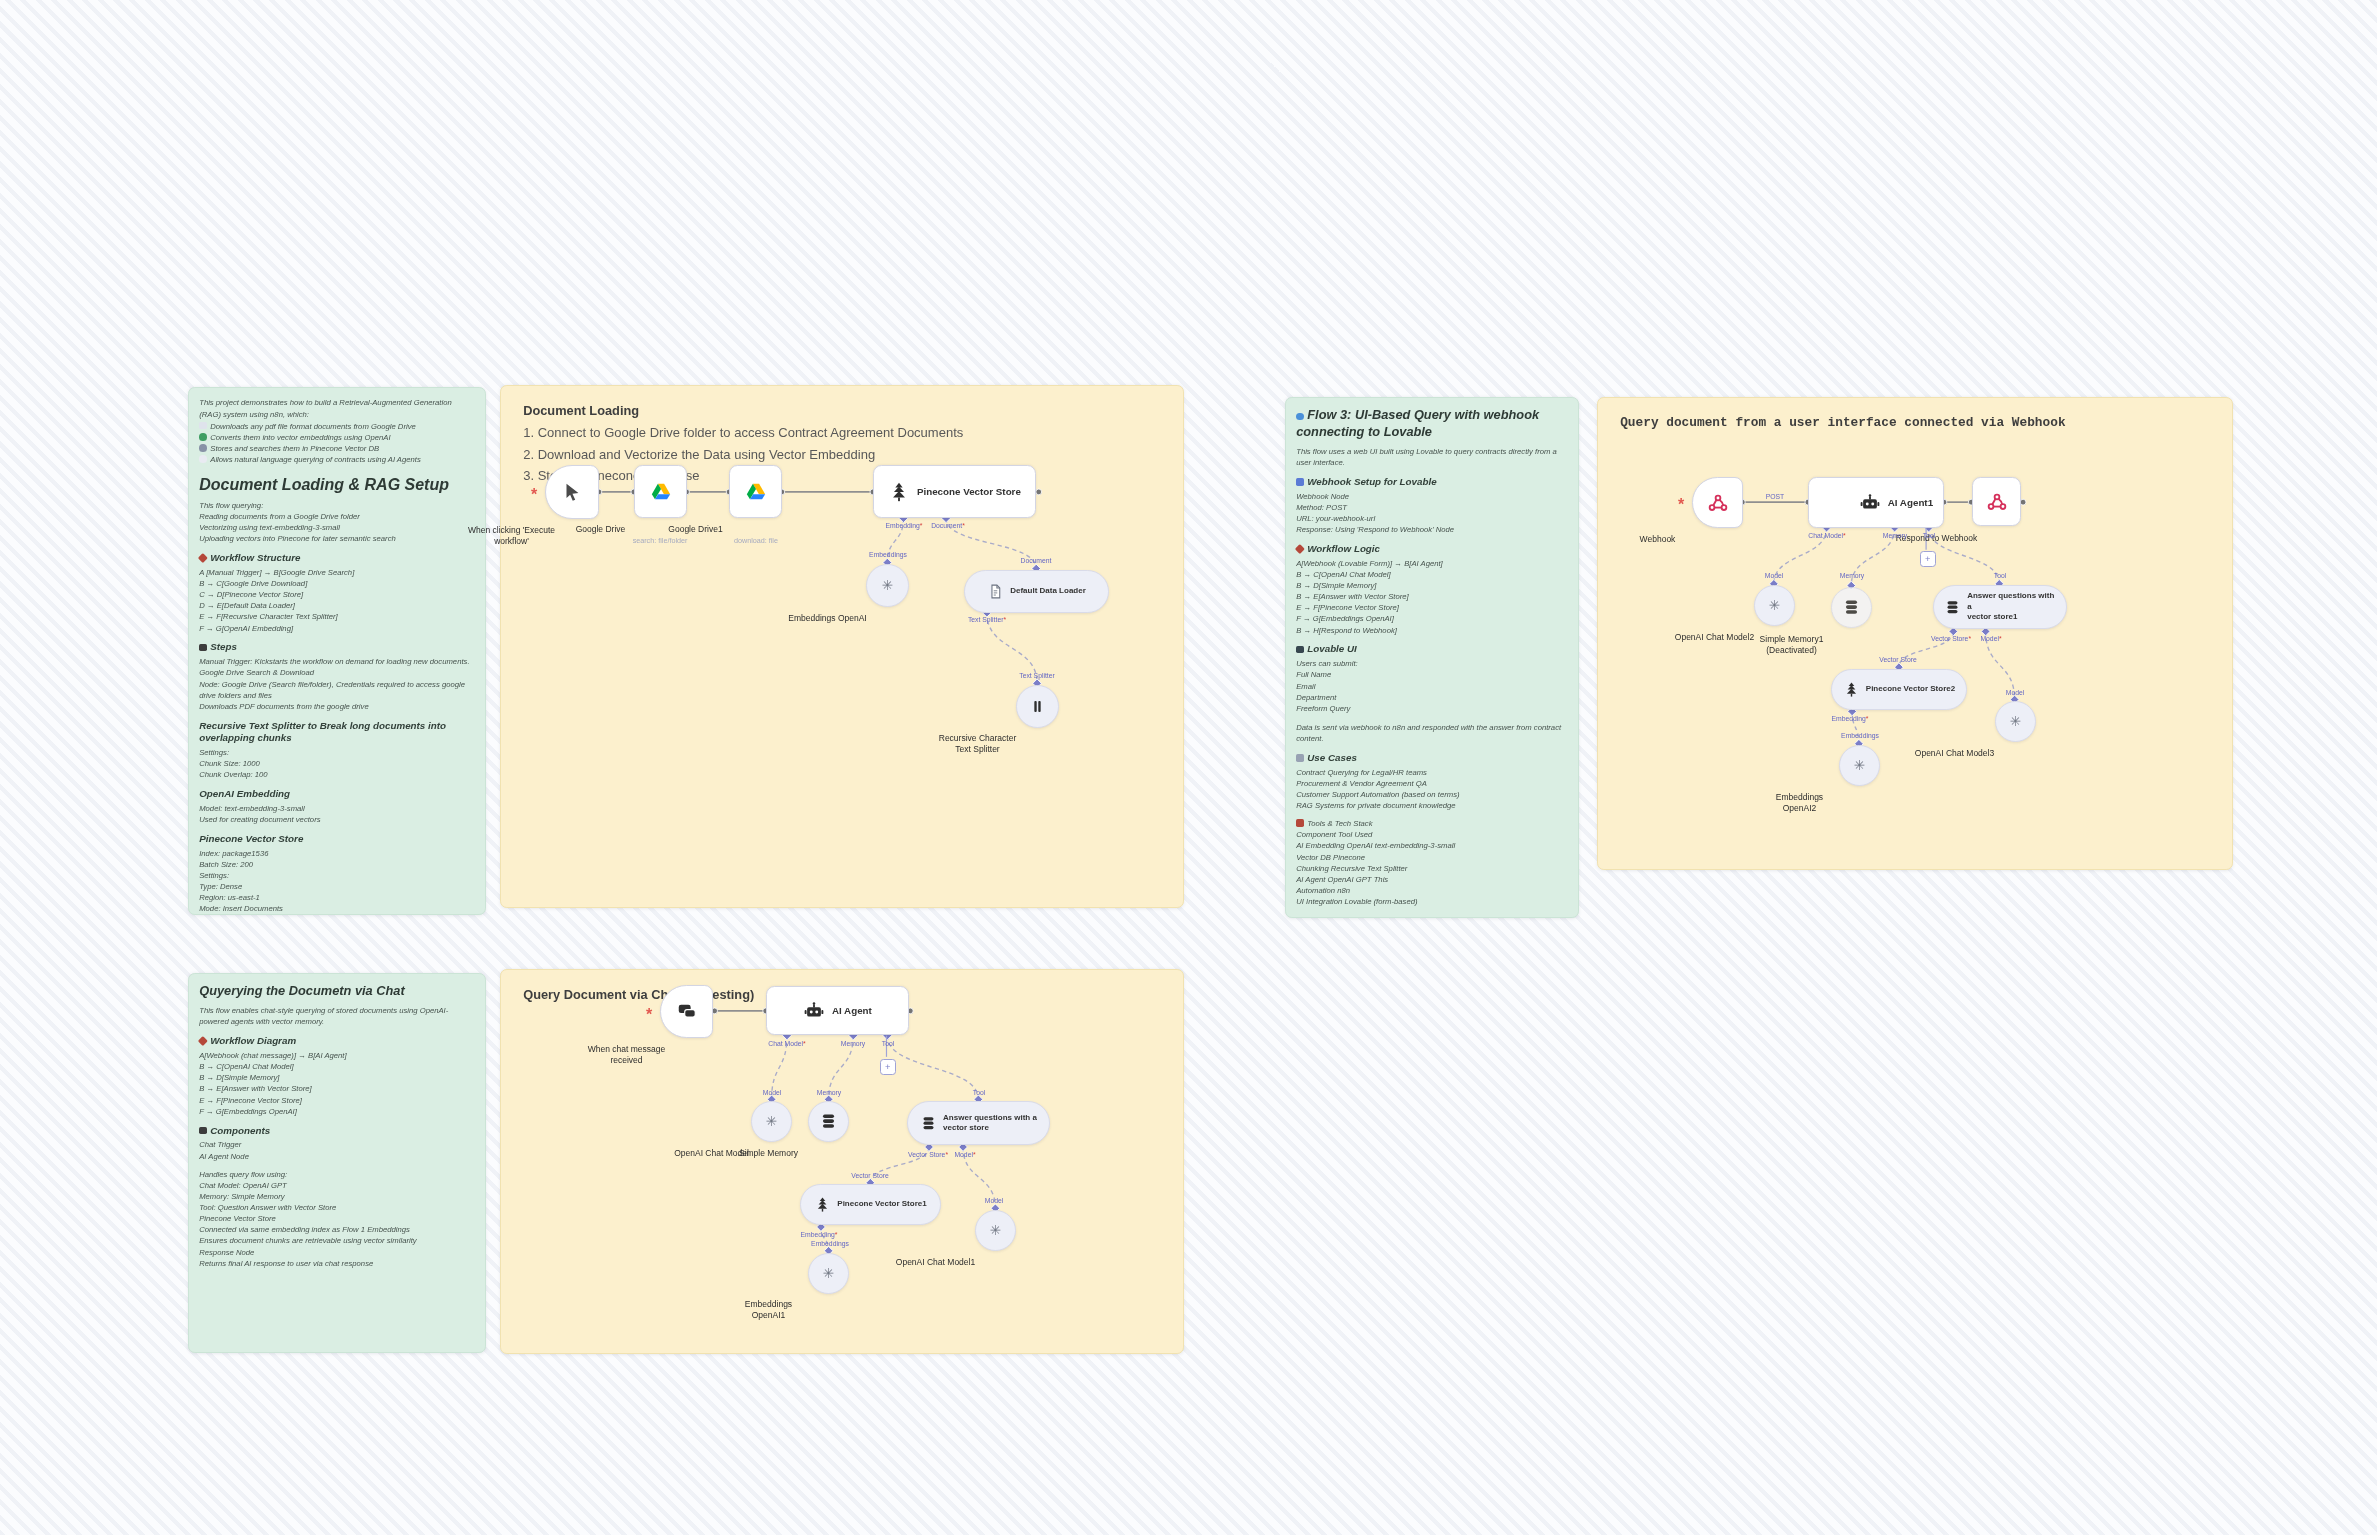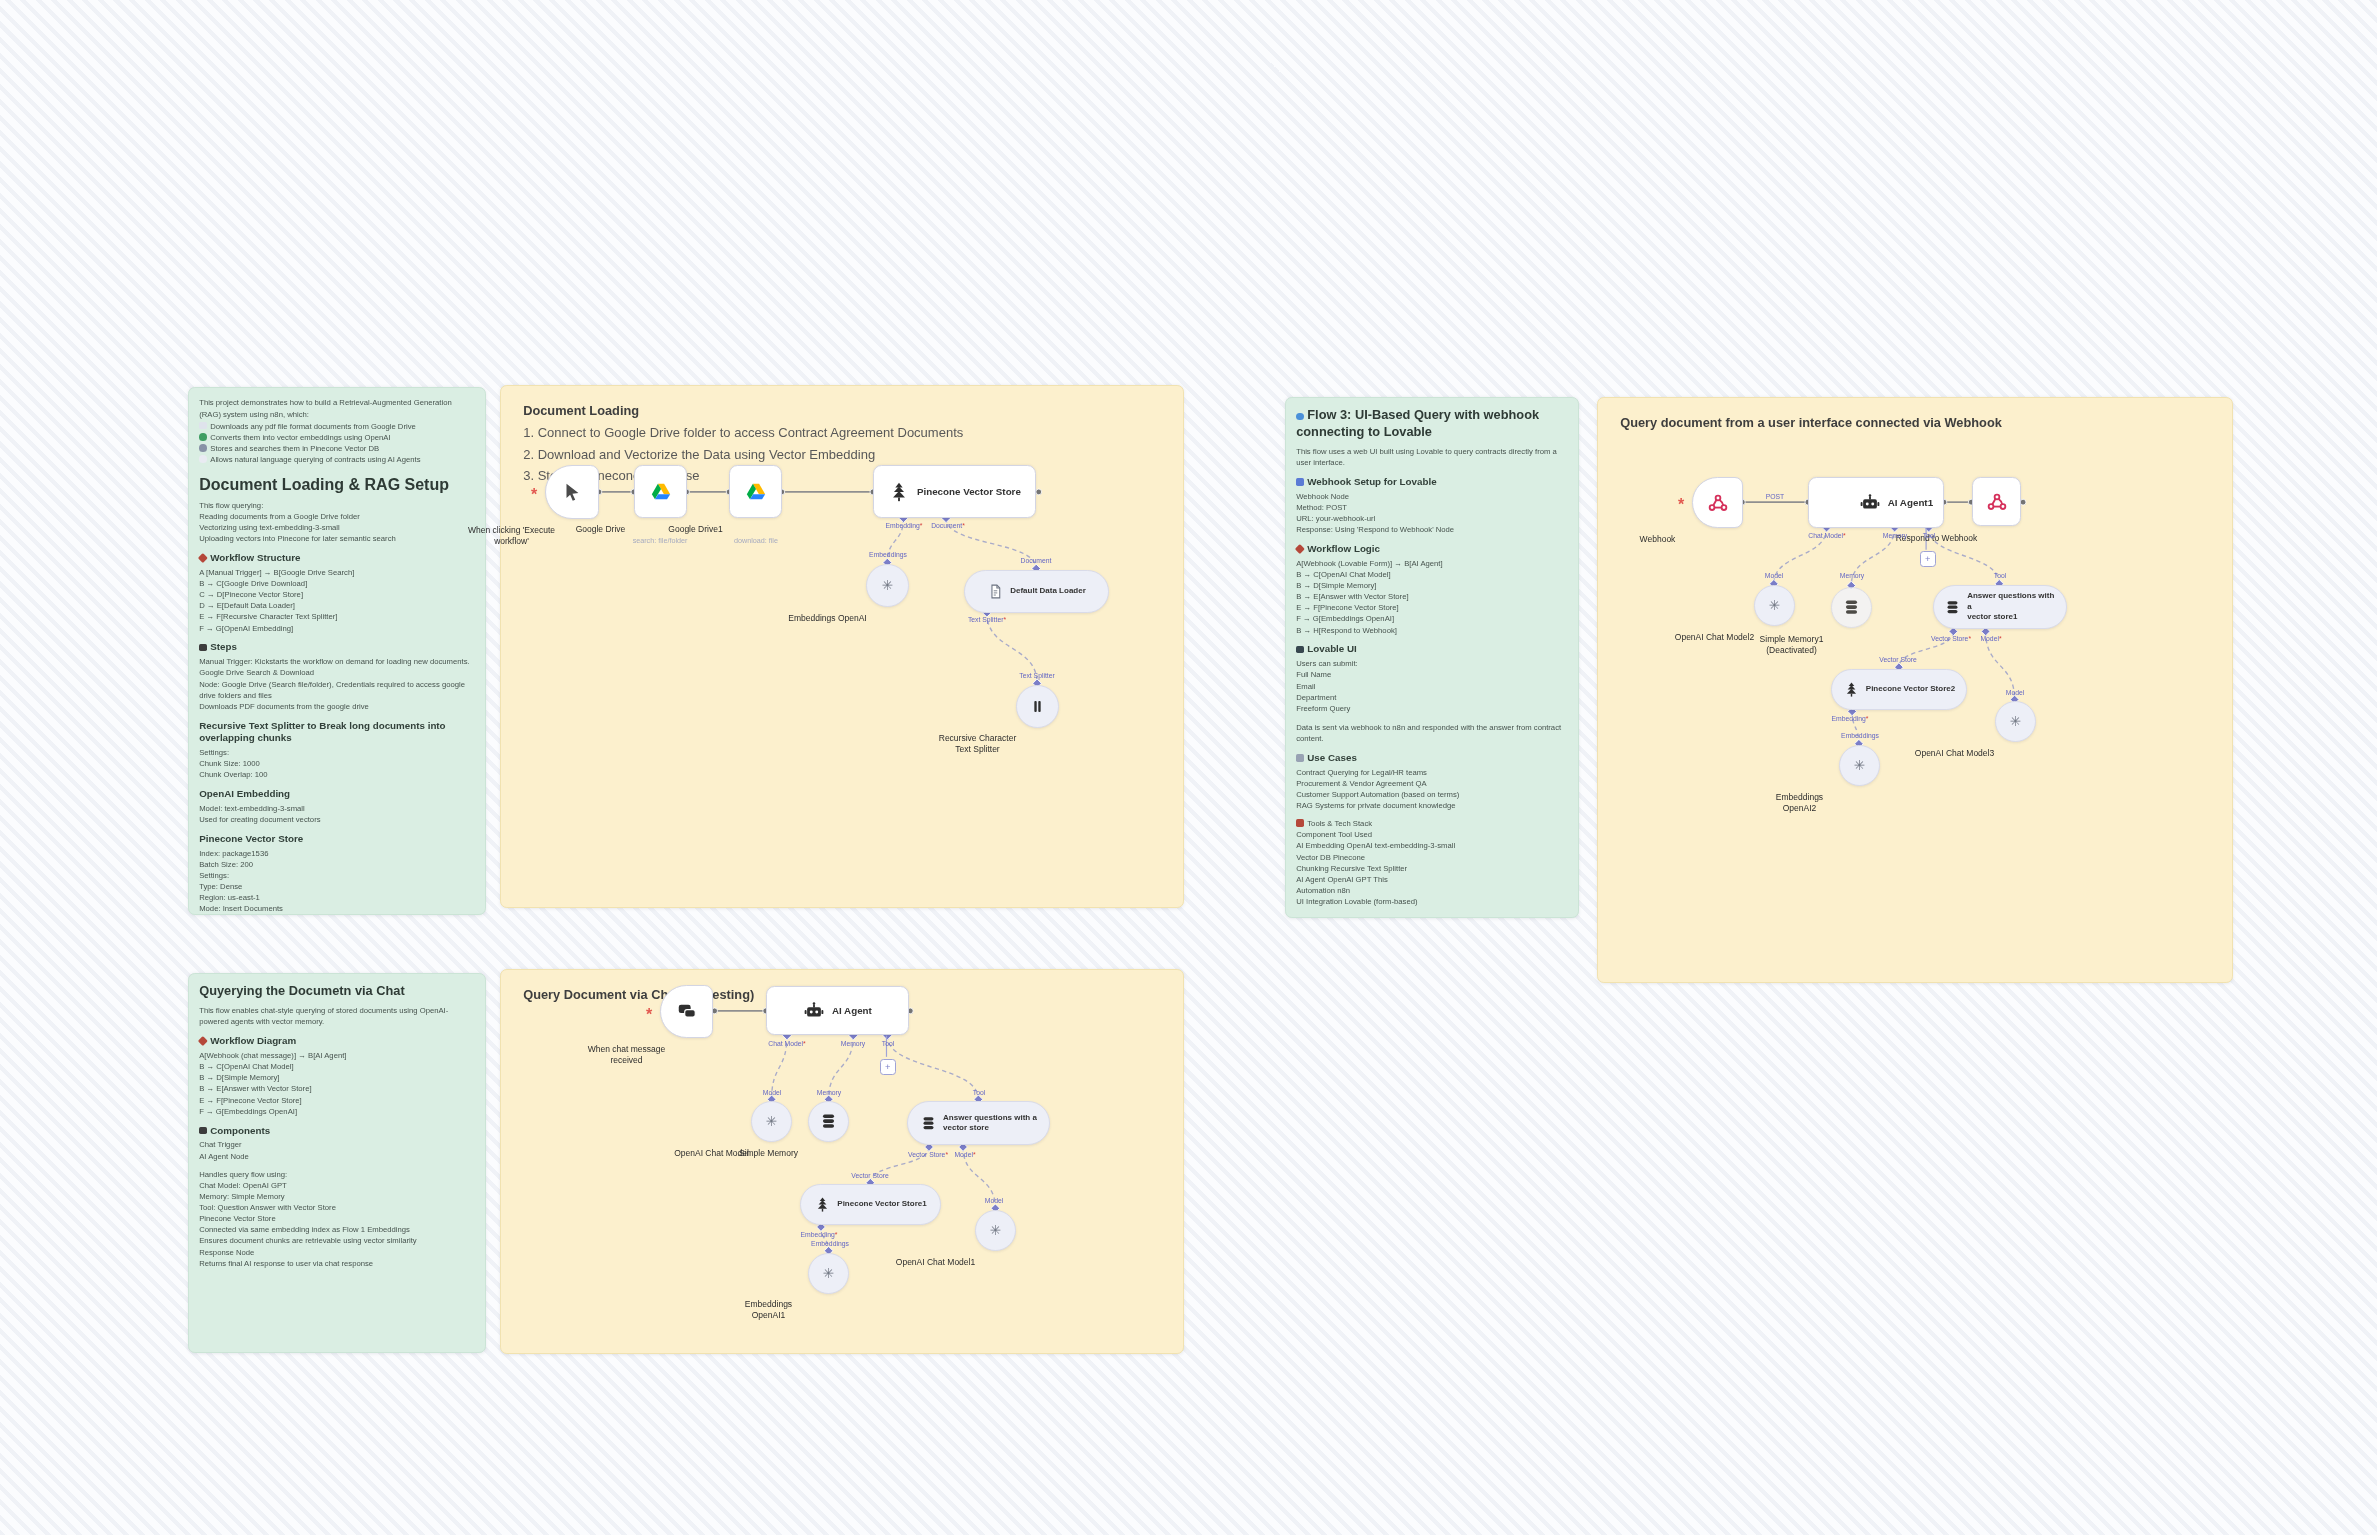--- a/index.html
+++ b/index.html
@@ -1,21 +1,21 @@
 <!DOCTYPE html>
 <html style="font-size:13.6px"><head>
 <meta charset="utf-8">
 <style>
   html,body{margin:0;padding:0;background:#f3f4f7;}
   .stage{position:relative;width:2377px;height:1536px;overflow:hidden;
     font-family:"Liberation Sans",sans-serif;
     background-color:#fbfcfe;
     background-image:repeating-linear-gradient(45deg, rgba(210,216,228,.28) 0px, rgba(210,216,228,.28) 4.3px, transparent 4.3px, transparent 11px);}
   .note{position:absolute;border-radius:6.8px;box-sizing:border-box;box-shadow:0 0.9px 3.4px rgba(60,70,80,.10);}
-  .note.green{background:#daeee3;border:0.9px solid #cbe4d6;}
+  .note.green{background:#daeee3;border:0.9px solid #cbe4d6;font-style:italic;}
   .note.yellow{background:#fcf0cd;border:0.9px solid #f1e2b0;}
   .note-body{padding:8.5px 10.2px;height:100%;box-sizing:border-box;overflow:hidden;}
   .n-h1{font-size:16px;font-weight:bold;color:#2e3a35;margin:10.2px 0 5.1px;line-height:1.2;}
   .n-h2{font-size:12.8px;font-weight:bold;color:#2e3a35;margin:0.9px 0 5.1px;line-height:1.3;}
   .n-h3{font-size:9.8px;font-weight:bold;color:#32403a;margin:7.7px 0 2.6px;line-height:1.25;}
   .n-p{font-size:7.7px;color:#47534e;line-height:1.45;margin:0.9px 0;}
   .n-line{font-size:7.7px;color:#47534e;line-height:1.45;}
   .n-gap{height:6.8px;}
   .mi{display:inline-block;width:7.7px;height:7.7px;margin-right:3.4px;border-radius:1.7px;vertical-align:-0.9px;}
   .mi.ci{border-radius:50%;}
@@ -128,21 +128,21 @@
         <div class="n-line"><span class="mi sq" style="background: rgb(181, 72, 58);"></span><span>Tools &amp; Tech Stack</span></div>
         <div class="n-line"><span>Component Tool Used</span></div>
         <div class="n-line"><span>AI Embedding OpenAI text-embedding-3-small</span></div>
         <div class="n-line"><span>Vector DB Pinecone</span></div>
         <div class="n-line"><span>Chunking Recursive Text Splitter</span></div>
         <div class="n-line"><span>AI Agent OpenAI GPT This</span></div>
         <div class="n-line"><span>Automation n8n</span></div>
         <div class="n-line"><span>UI Integration Lovable (form-based)</span></div>
       </div>
     </div>
-    <div class="note yellow" style="left: 1597px; top: 397px; width: 636px; height: 586px;">
+    <div class="note yellow" style="left: 1597px; top: 397px; width: 636px; height: 473px; font-family: Liberation Mono, monospace;">
       <div class="note-body">
         <div class="y-title">Query document from a user interface connected via Webhook</div>
       </div>
     </div>
     <div class="note green" style="left: 188px; top: 973px; width: 298px; height: 380px;">
       <div class="note-body">
         <div class="n-h2"><span>Quyerying the Documetn via Chat</span></div>
         <div class="n-p"><span>This flow enables chat-style querying of stored documents using OpenAI-powered agents with vector memory.</span></div>
         <div class="n-h3"><span class="mi di" style="background: rgb(181, 72, 58);"></span><span>Workflow Diagram</span></div>
         <div class="n-line"><span>A[Webhook (chat message)] → B[AI Agent]</span></div>

